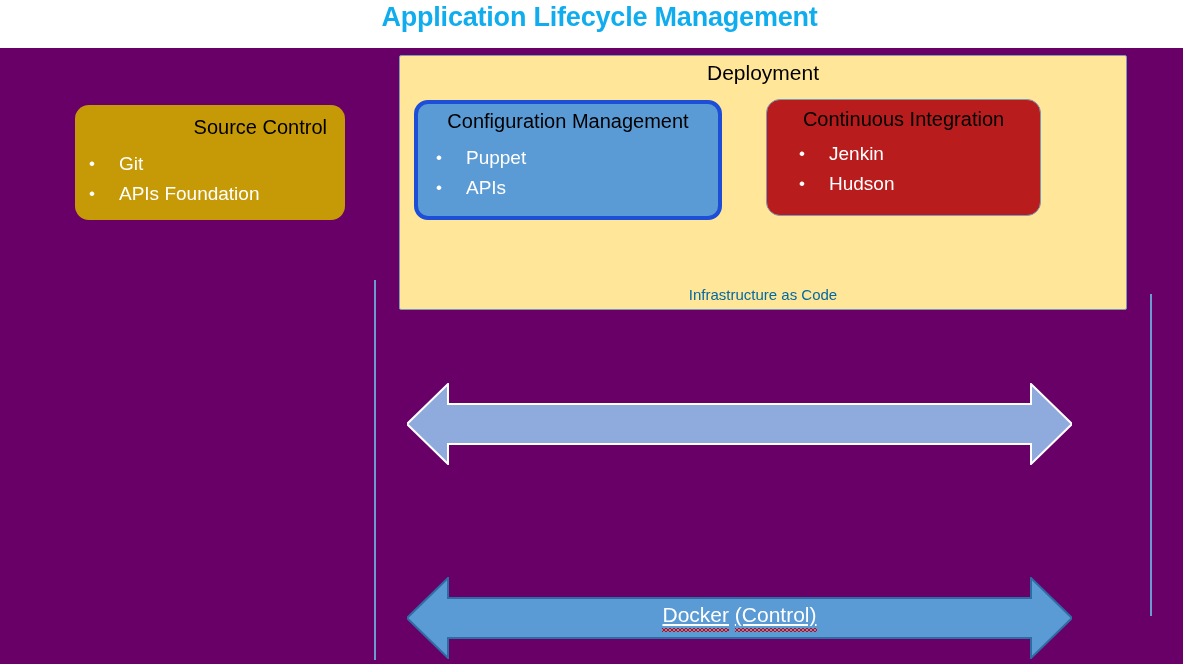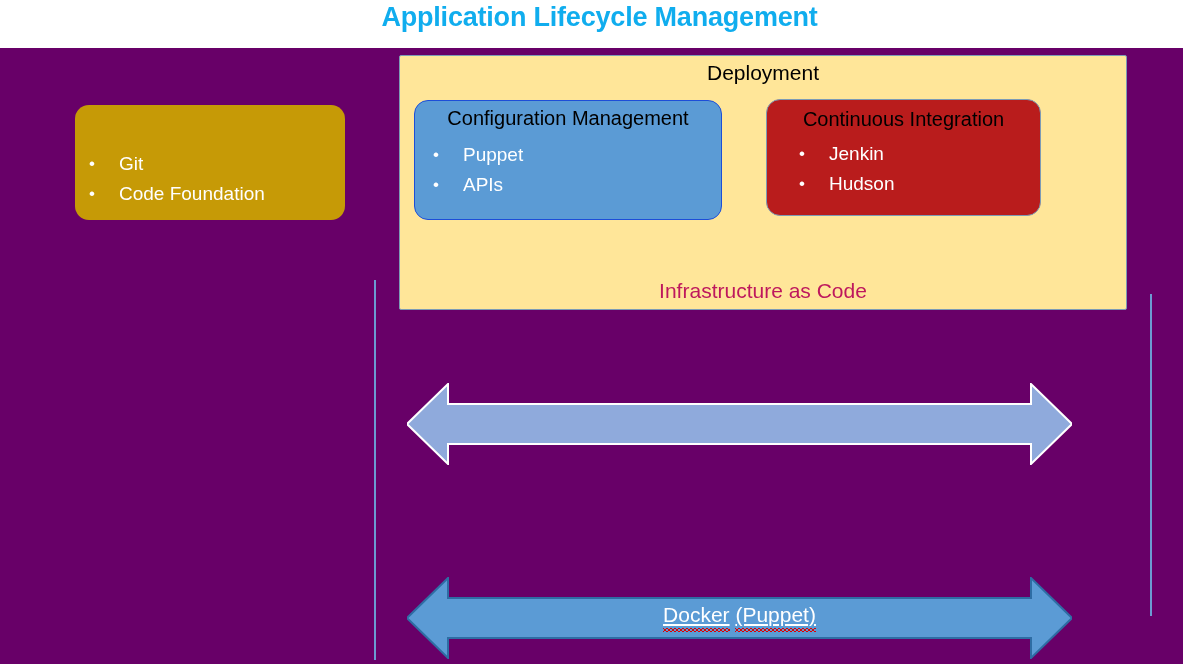--- a/index.html
+++ b/index.html
@@ -118,30 +118,30 @@
     width: 100%;
     text-align: center;
     font-size: 21px;
     color: #000000;
   }
   #deployment-footer {
     position: absolute;
     left: 0; bottom: 6px;
     width: 100%;
     text-align: center;
-    font-size: 21px;
-    color: #be185d;
+    font-size: 15px;
+    color: #0369a1;
   }
 
   
   #config-mgmt {
     left: 14px; top: 44px;
     width: 308px; height: 120px;
     background: #5B9BD5;
-    border: 1px solid #1d4ed8;
+    border: 4px solid #1d4ed8;
   }
   #config-mgmt .card-title { top: 6px; }
   #config-mgmt .bullets { left: 14px; top: 39px; }
 
   
   #cont-integration {
     left: 366px; top: 43px;
     width: 275px; height: 117px;
     background: #F8CBAD;
     border: 1px solid #7C9BB5;
@@ -207,28 +207,29 @@
 </head>
 <body style="background: rgb(104, 0, 104);">
 
 <div id="title-band">
   <div id="title-text" style="color: rgb(16, 173, 238);">Application Lifecycle Management</div>
 </div>
 
 <div id="canvas" style="background: rgb(104, 0, 104);">
 
   <div class="card" id="source-control" style="background: rgb(198, 154, 6);">
+    <div class="card-title">Source Control</div>
     <ul class="bullets">
       <li>
         <span class="dot">•</span>
         <span class="txt">Git</span>
       </li>
       <li>
         <span class="dot">•</span>
-        <span class="txt">Code Foundation</span>
+        <span class="txt">APIs Foundation</span>
       </li>
     </ul>
   </div>
 
   <div id="deployment" style="background: rgb(255, 230, 153);">
     <div id="deployment-title">Deployment</div>
 
     <div class="card" id="config-mgmt" style="background: rgb(91, 155, 213);">
       <div class="card-title">Configuration Management</div>
       <ul class="bullets">
@@ -268,16 +269,16 @@
     <svg viewBox="0 0 665 82" preserveAspectRatio="none">
       <polygon points="0,41 41,1 41,21 624,21 624,1 665,41 624,81 624,61 41,61 41,81" fill="#8FAADC" stroke="#ffffff" stroke-width="2"></polygon>
     </svg>
   </div>
 
 
   <div class="arrow-wrap" id="arrow-4">
     <svg viewBox="0 0 665 82" preserveAspectRatio="none">
       <polygon points="0,41 41,1 41,21 624,21 624,1 665,41 624,81 624,61 41,61 41,81" fill="#5B9BD5" stroke="#2E6DA4" stroke-width="2"></polygon>
     </svg>
-    <div class="arrow-label" id="arrow-4-label" style="top: 26px;"><span class="spell">Docker</span><span>  </span><span class="spell">(Puppet)</span></div>
+    <div class="arrow-label" id="arrow-4-label" style="top: 26px;"><span class="spell">Docker</span><span>  </span><span class="spell">(Control)</span></div>
   </div>
 
 </div>
 
 </body></html>

